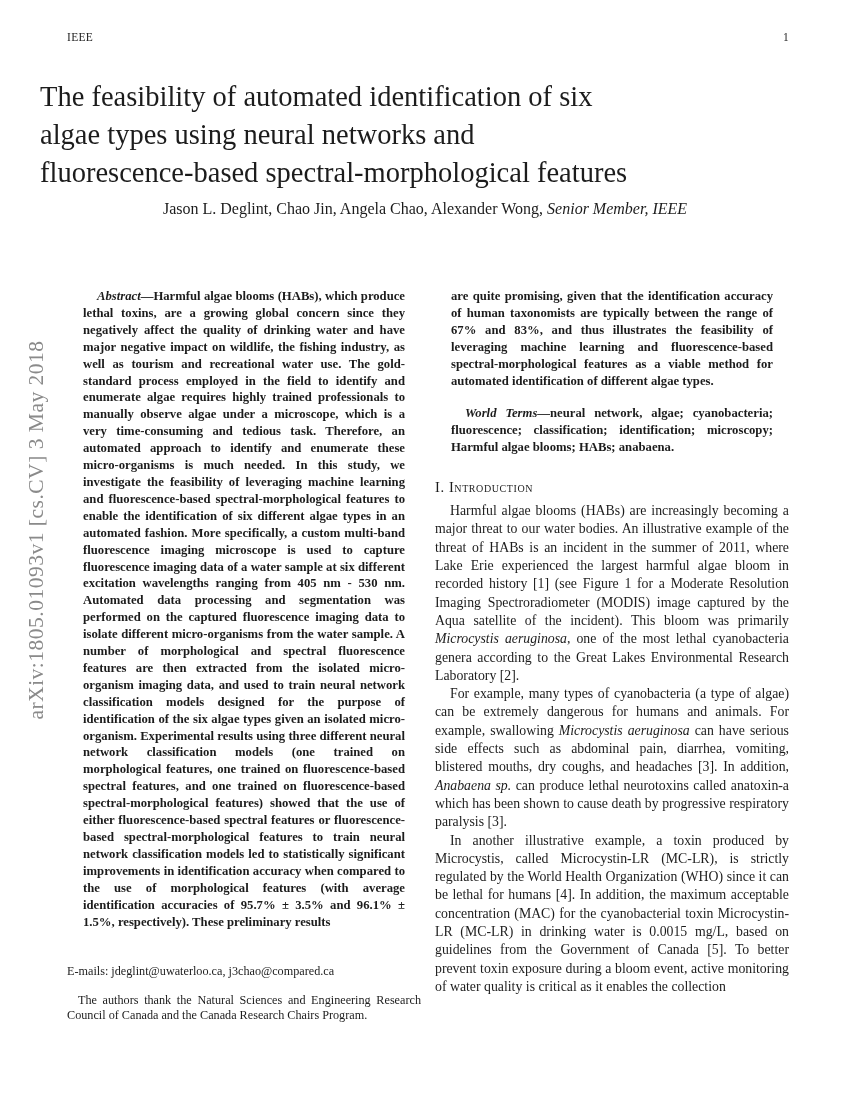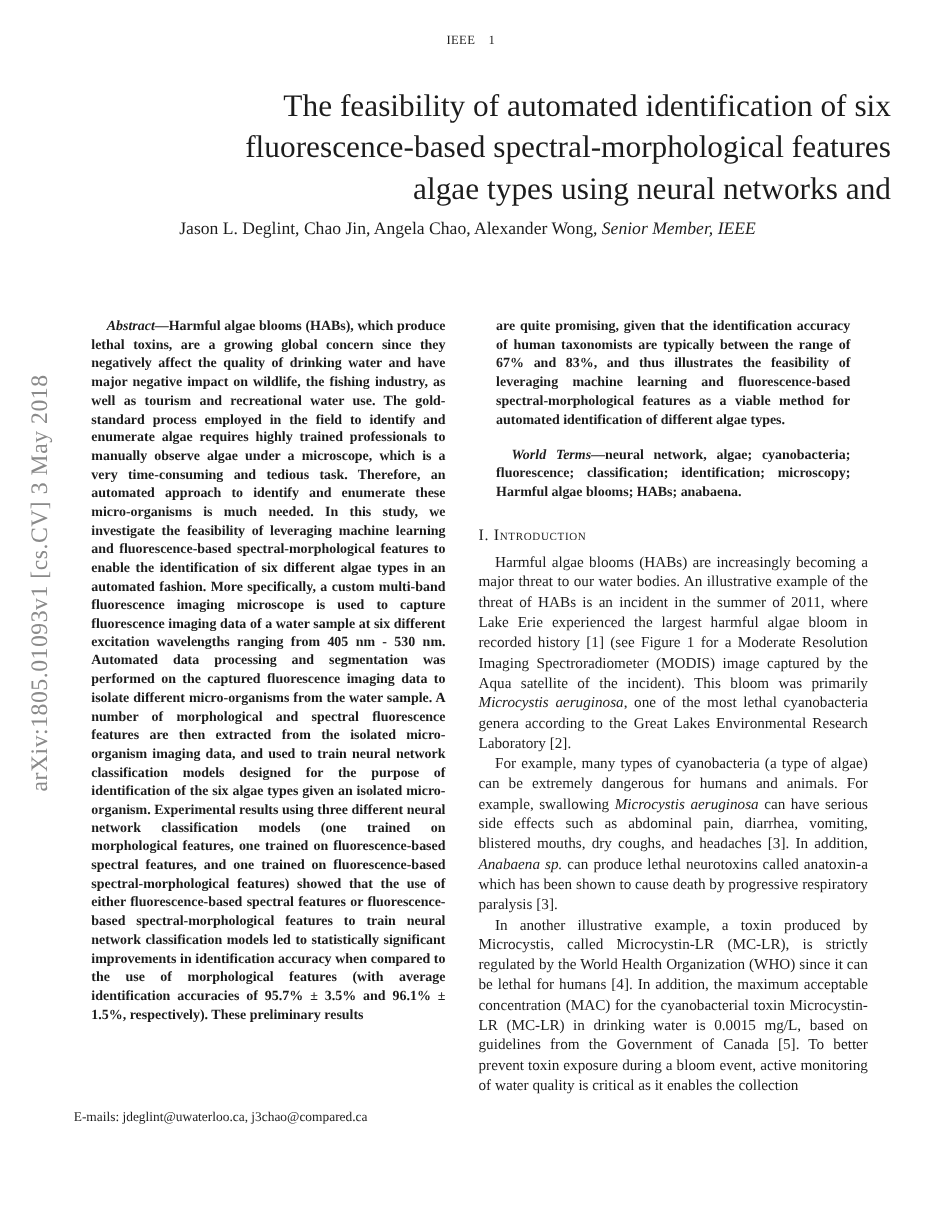--- a/index.html
+++ b/index.html
@@ -15,31 +15,31 @@
     overflow: hidden;
     font-family: "Liberation Serif", "DejaVu Serif", serif;
     color: #1c1c1c;
   }
   .running-header {
     position: absolute;
     top: 31px;
     left: 67px;
     width: 722px;
     display: flex;
-    justify-content: center;
+    justify-content: space-between;
     font-size: 11.5px;
     letter-spacing: 0.3px;
     gap: 12px;
   }
   .paper-title {
     position: absolute;
     top: 78px;
     left: 40px;
     width: 770px;
-    text-align: right;
+    text-align: left;
     font-size: 28.5px;
     line-height: 38px;
     font-weight: 400;
   }
   .authors-line {
     position: absolute;
     top: 200px;
     left: 0;
     width: 850px;
     text-align: center;
@@ -112,33 +112,34 @@
 
   <div class="running-header">
     <span>IEEE</span>
     <span>1</span>
   </div>
 
   <div class="arxiv-watermark" style="color: rgb(138, 138, 138);">arXiv:1805.01093v1  [cs.CV]  3 May 2018</div>
 
   <div class="paper-title">
     <div class="title-line">The feasibility of automated identification of six</div>
+    <div class="title-line">algae types using neural networks and</div>
     <div class="title-line">fluorescence-based spectral-morphological features</div>
-    <div class="title-line">algae types using neural networks and</div>
   </div>
 
   <div class="authors-line"><span>Jason L. Deglint, Chao Jin, Angela Chao, Alexander Wong, </span><span class="em">Senior Member, IEEE</span></div>
 
   <div class="columns">
 
     <div class="col-left">
       <p class="abstract"><span class="em">Abstract</span><span>—Harmful algae blooms (HABs), which produce lethal toxins, are a growing global concern since they negatively affect the quality of drinking water and have major negative impact on wildlife, the fishing industry, as well as tourism and recreational water use. The gold-standard process employed in the field to identify and enumerate algae requires highly trained professionals to manually observe algae under a microscope, which is a very time-consuming and tedious task. Therefore, an automated approach to identify and enumerate these micro-organisms is much needed. In this study, we investigate the feasibility of leveraging machine learning and fluorescence-based spectral-morphological features to enable the identification of six different algae types in an automated fashion. More specifically, a custom multi-band fluorescence imaging microscope is used to capture fluorescence imaging data of a water sample at six different excitation wavelengths ranging from 405 nm - 530 nm. Automated data processing and segmentation was performed on the captured fluorescence imaging data to isolate different micro-organisms from the water sample. A number of morphological and spectral fluorescence features are then extracted from the isolated micro-organism imaging data, and used to train neural network classification models designed for the purpose of identification of the six algae types given an isolated micro-organism. Experimental results using three different neural network classification models (one trained on morphological features, one trained on fluorescence-based spectral features, and one trained on fluorescence-based spectral-morphological features) showed that the use of either fluorescence-based spectral features or fluorescence-based spectral-morphological features to train neural network classification models led to statistically significant improvements in identification accuracy when compared to the use of morphological features (with average identification accuracies of 95.7% ± 3.5% and 96.1% ± 1.5%, respectively). These preliminary results</span></p>
 
       <div class="footnotes">
         <p class="footnote-emails">E-mails: jdeglint@uwaterloo.ca, j3chao@compared.ca</p>
+        <p class="footnote-ack">The authors thank the Natural Sciences and Engineering Research Council of Canada and the Canada Research Chairs Program.</p>
       </div>
     </div>
 
     <div class="col-right">
       <p class="abstract-cont">are quite promising, given that the identification accuracy of human taxonomists are typically between the range of 67% and 83%, and thus illustrates the feasibility of leveraging machine learning and fluorescence-based spectral-morphological features as a viable method for automated identification of different algae types.</p>
       <p class="index-terms"><span class="em">World Terms</span><span>—neural network, algae; cyanobacteria; fluorescence; classification; identification; microscopy; Harmful algae blooms; HABs; anabaena.</span></p>
 
       <h2 class="section-heading">I. Introduction</h2>
 
       <p class="body-par"><span>Harmful algae blooms (HABs) are increasingly becoming a major threat to our water bodies. An illustrative example of the threat of HABs is an incident in the summer of 2011, where Lake Erie experienced the largest harmful algae bloom in recorded history [1] (see Figure 1 for a Moderate Resolution Imaging Spectroradiometer (MODIS) image captured by the Aqua satellite of the incident). This bloom was primarily </span><span class="em">Microcystis aeruginosa</span><span>, one of the most lethal cyanobacteria genera according to the Great Lakes Environmental Research Laboratory [2].</span></p>

